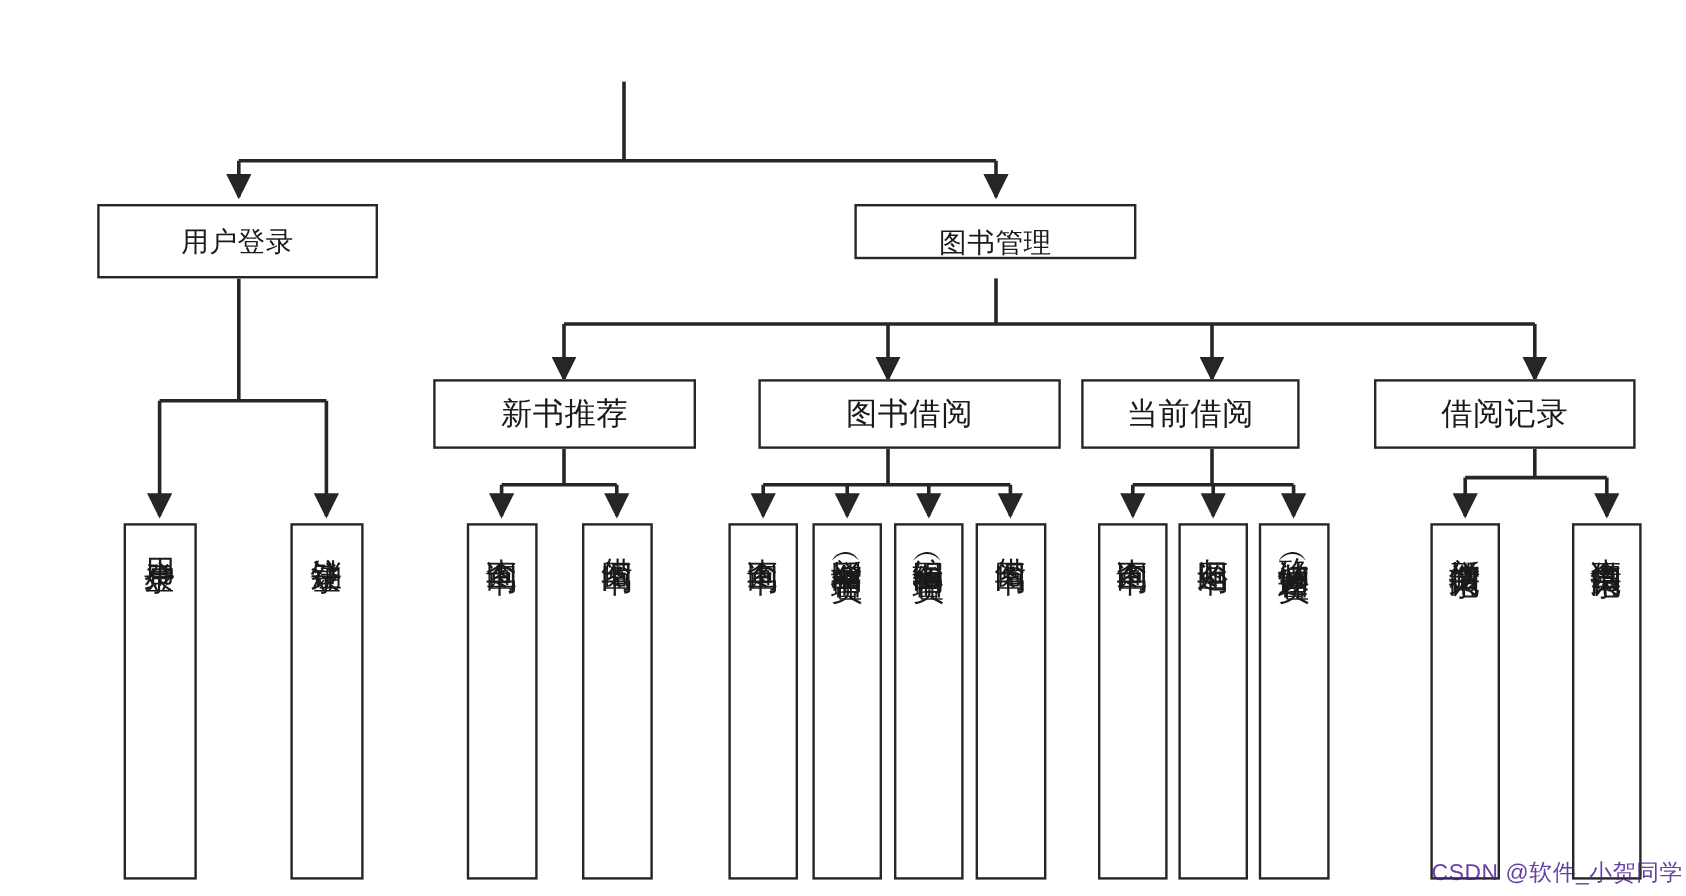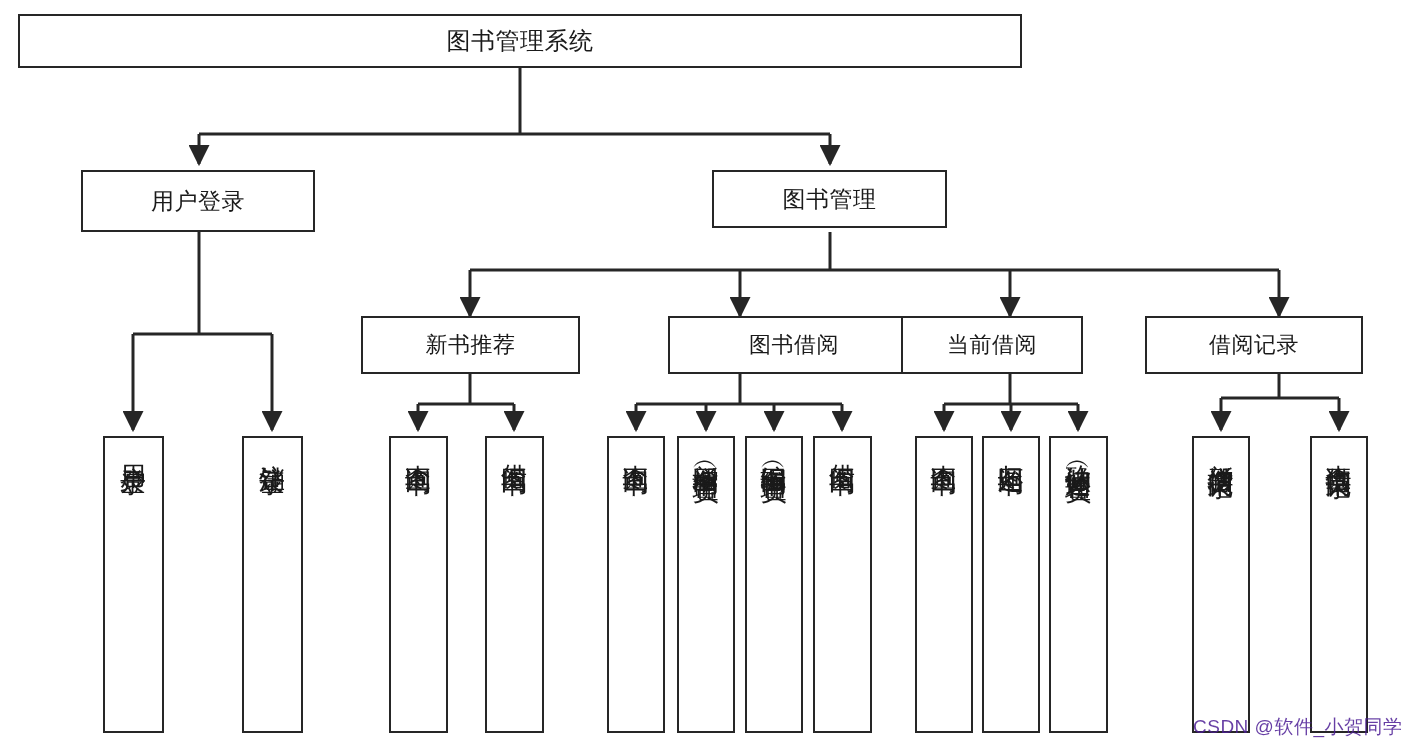--- a/index.html
+++ b/index.html
@@ -38,21 +38,21 @@
   }
   .node .label {
     color: #1a1a1a;
     letter-spacing: 0.5px;
     line-height: 1.05;
     text-align: center;
     white-space: pre;
   }
   .node.root .label { font-size: 24px; }
   .node.level2 .label { font-size: 23px; }
-  .node.level3 .label { font-size: 22px; }
+  .node.level3 .label { font-size: 26px; }
   .node.leaf {
     align-items: flex-start;
     justify-content: center;
     padding-top: 6px;
   }
   .node.leaf .label {
     font-size: 26px;
     writing-mode: vertical-rl;
     text-orientation: upright;
     letter-spacing: 2px;
@@ -118,37 +118,34 @@
       <path d="M 1011 404 L 1011 430" marker-end="url(#arrow)"></path>
       <path d="M 1078 404 L 1078 430" marker-end="url(#arrow)"></path>
 
       <path d="M 1279 374 L 1279 398"></path>
       <path d="M 1221 398 L 1339 398"></path>
       <path d="M 1221 398 L 1221 430" marker-end="url(#arrow)"></path>
       <path d="M 1339 398 L 1339 430" marker-end="url(#arrow)"></path>
     </g>
   </svg>
 
-  <div class="node root" style="left:18px; top:14px; width:1004px; height:54px;">
-    <span class="label">图书管理系统</span>
-  </div>
 
   <div class="node level2" style="left:81px; top:170px; width:234px; height:62px;">
     <span class="label">用户登录</span>
   </div>
 
-  <div class="node level2" style="left:712px; top:170px; width:235px; height:58px;">
+  <div class="node level2" style="left:712px; top:170px; width:235px; height:46px;align-items:flex-end;">
     <span class="label">图书管理</span>
   </div>
 
   <div class="node level3" style="left:361px; top:316px; width:219px; height:58px;">
     <span class="label">新书推荐</span>
   </div>
 
-  <div class="node level3" style="left:632px; top:316px; width:252px; height:58px;margin-left:36px;">
+  <div class="node level3" style="left:632px; top:316px; width:252px; height:58px;">
     <span class="label">图书借阅</span>
   </div>
 
   <div class="node level3" style="left:901px; top:316px; width:182px; height:58px;">
     <span class="label">当前借阅</span>
   </div>
 
   <div class="node level3" style="left:1145px; top:316px; width:218px; height:58px;">
     <span class="label">借阅记录</span>
   </div>

